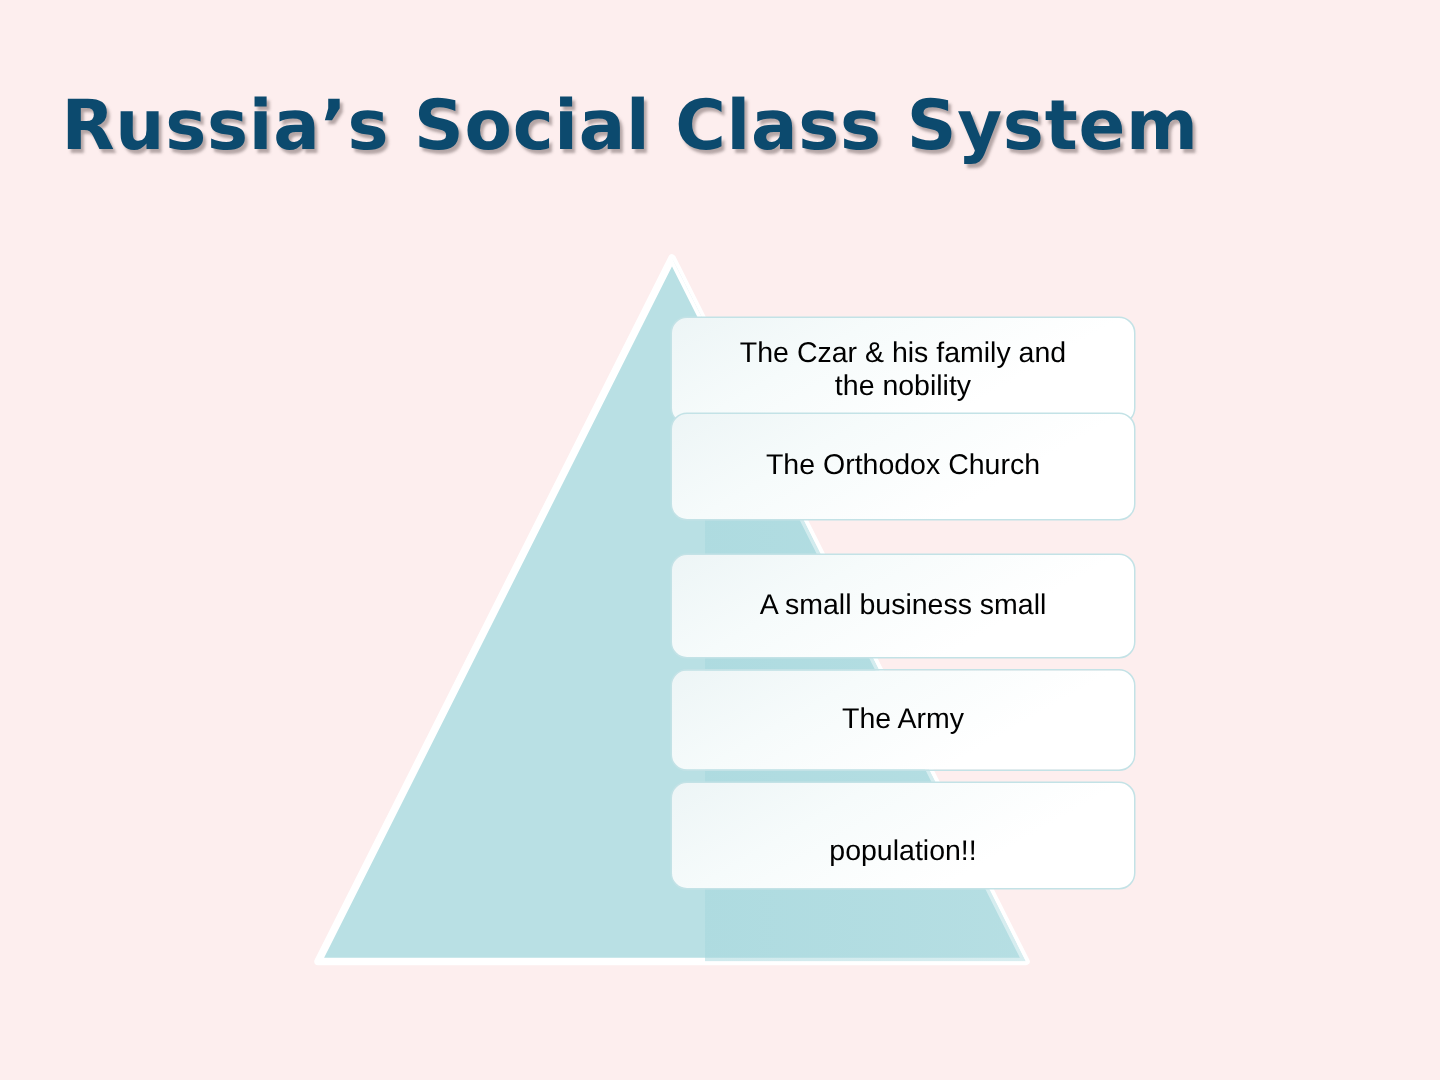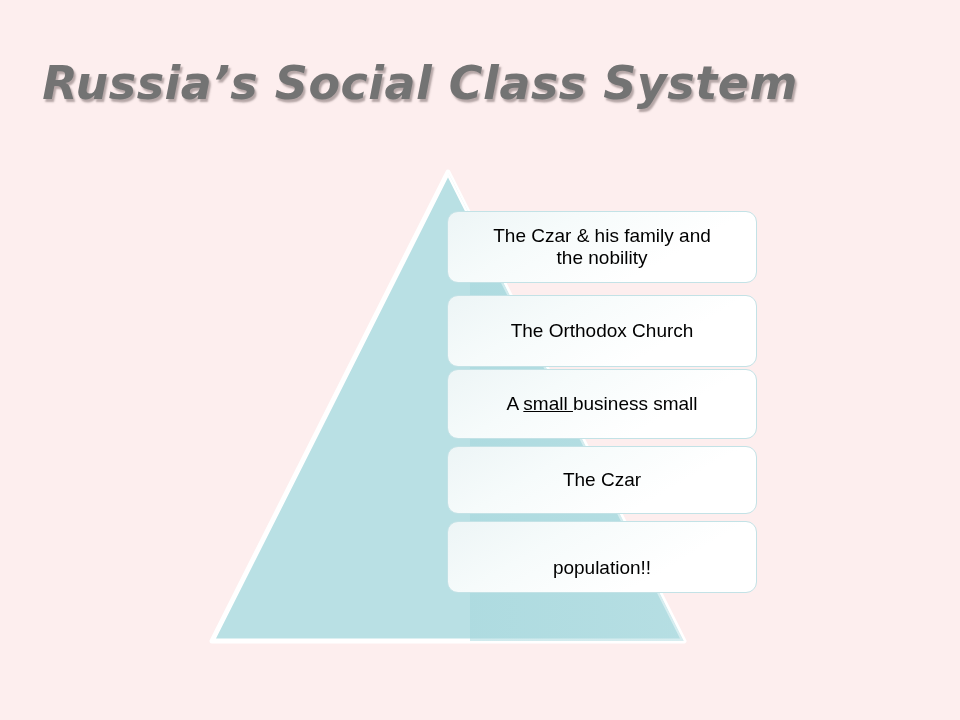--- a/index.html
+++ b/index.html
@@ -25,23 +25,22 @@
   
   #title {
     position: absolute;
     left: 0;
     top: 58px;
     width: 840px;
     text-align: center;
     font-family: "DejaVu Sans", sans-serif;
     font-size: 46px;
     font-weight: bold;
-    font-style: italic;
     letter-spacing: 0.5px;
-    color: #737373;
+    color: #0c4a6e;
     text-shadow: 2px 3px 2px rgba(120,105,105,0.55);
     white-space: nowrap;
     line-height: 1.1;
   }
 
   
   #pyramid-diagram {
     position: absolute;
     left: 0;
     top: 0;
@@ -76,25 +75,24 @@
     line-height: 1.15;
     padding: 4px 14px;
   }
 
   .level-box .label {
     display: block;
     width: 100%;
   }
 
   .level-box .u {
-    text-decoration: underline;
   }
 
   #level-0 { top: 211px;  height: 72px; }
-  #level-1 { top: 295px;  height: 72px; }
+  #level-1 { top: 275px;  height: 72px; }
   #level-2 { top: 369px;  height: 70px; }
   #level-3 { top: 446px;  height: 68px; }
   #level-4 { top: 521px;  height: 72px; }
 </style>
 </head>
 <body>
 
 <div id="slide">
 
   <div id="title">Russia’s Social Class System</div>
@@ -125,21 +123,21 @@
 
     <div class="level-box" id="level-1">
       <span class="label">The Orthodox Church</span>
     </div>
 
     <div class="level-box" id="level-2">
       <span class="label"><span>A </span><span class="u">small </span><span>business small</span></span>
     </div>
 
     <div class="level-box" id="level-3">
-      <span class="label">The Czar</span>
+      <span class="label">The Army</span>
     </div>
 
     <div class="level-box" id="level-4">
       <span class="label"><br><span>population!!</span></span>
     </div>
 
   </div>
 </div>
 
 </body></html>

